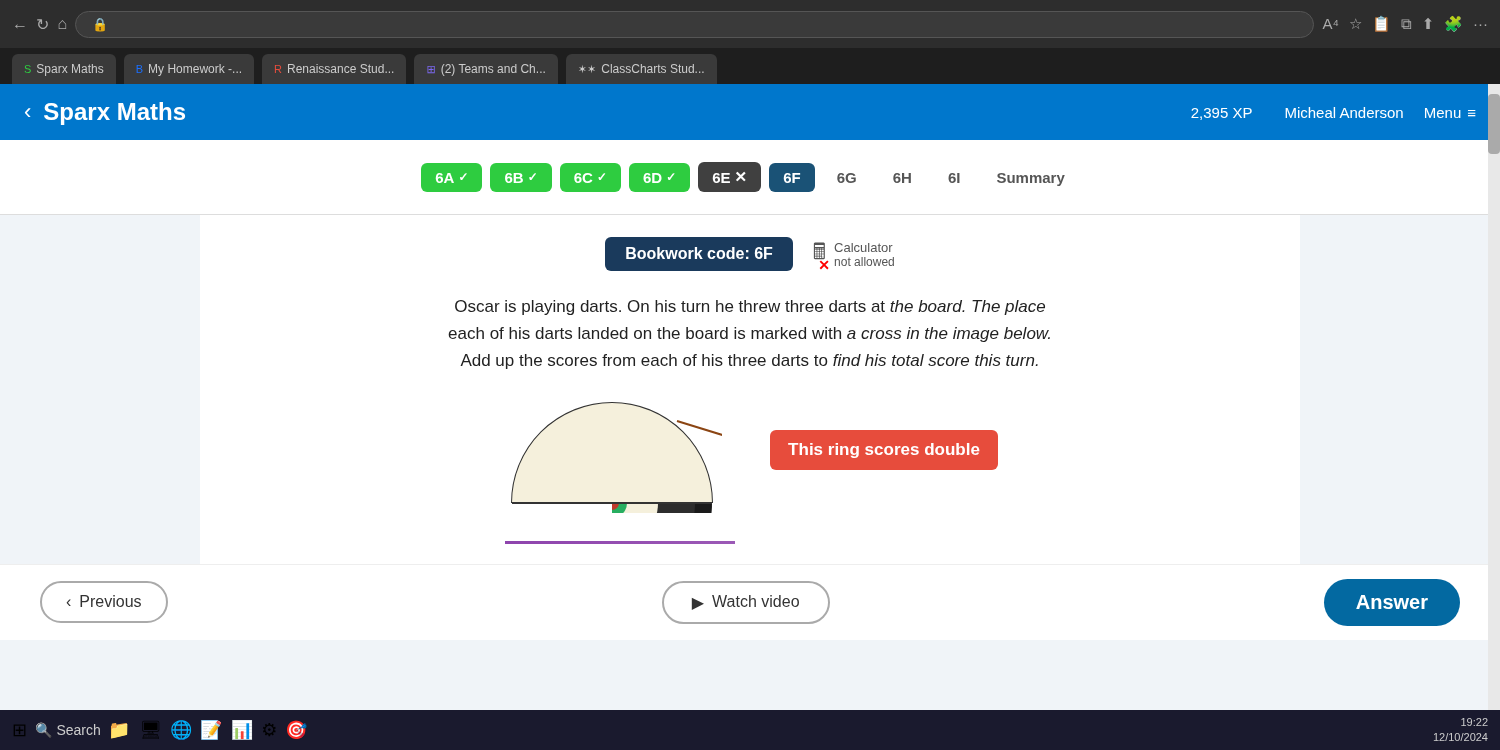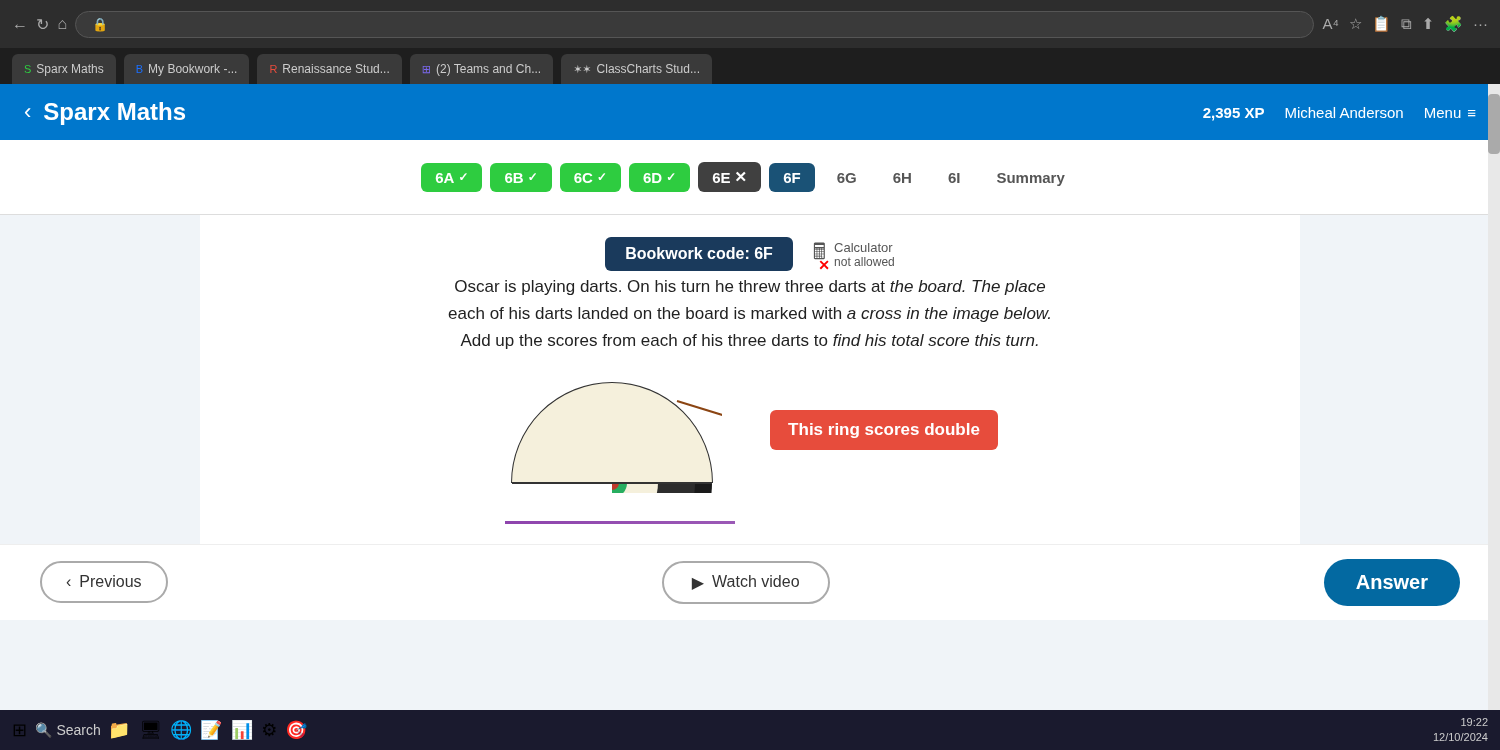--- a/index.html
+++ b/index.html
@@ -90,22 +90,21 @@
       cursor: pointer;
       color: white;
     }
     .header-title {
       font-size: 24px;
       font-weight: bold;
       flex: 1;
     }
     .header-xp {
       font-size: 15px;
-      margin-right: 20px;
-      font-weight: bold;
+      margin-right: 32px;
     }
     .header-user {
       font-size: 15px;
       margin-right: 20px;
     }
     .header-menu {
       font-size: 15px;
       cursor: pointer;
       display: flex;
       align-items: center;
@@ -145,20 +144,21 @@
       padding: 20px 40px;
       max-width: 1100px;
     }
 
     
     .bookwork-row {
       display: flex;
       align-items: center;
       justify-content: center;
       gap: 20px;
+      margin-bottom: 20px;
     }
     .bookwork-code {
       background: #1a3a5c;
       color: white;
       padding: 8px 20px;
       border-radius: 6px;
       font-size: 16px;
       font-weight: bold;
     }
     .calculator-info {
@@ -314,21 +314,21 @@
   </div>
 </div>
 
 <div class="browser-tabs">
   <div class="tab-item">
     <span class="tab-icon" style="color:#2ecc40">S</span>
     <span>Sparx Maths</span>
   </div>
   <div class="tab-item">
     <span class="tab-icon" style="color:#1a6fff">B</span>
-    <span>My Bookwork -...</span>
+    <span>My Homework -...</span>
   </div>
   <div class="tab-item">
     <span class="tab-icon" style="color:#e74c3c">R</span>
     <span>Renaissance Stud...</span>
   </div>
   <div class="tab-item">
     <span class="tab-icon" style="color:#7b68ee">⊞</span>
     <span>(2) Teams and Ch...</span>
   </div>
   <div class="tab-item">

